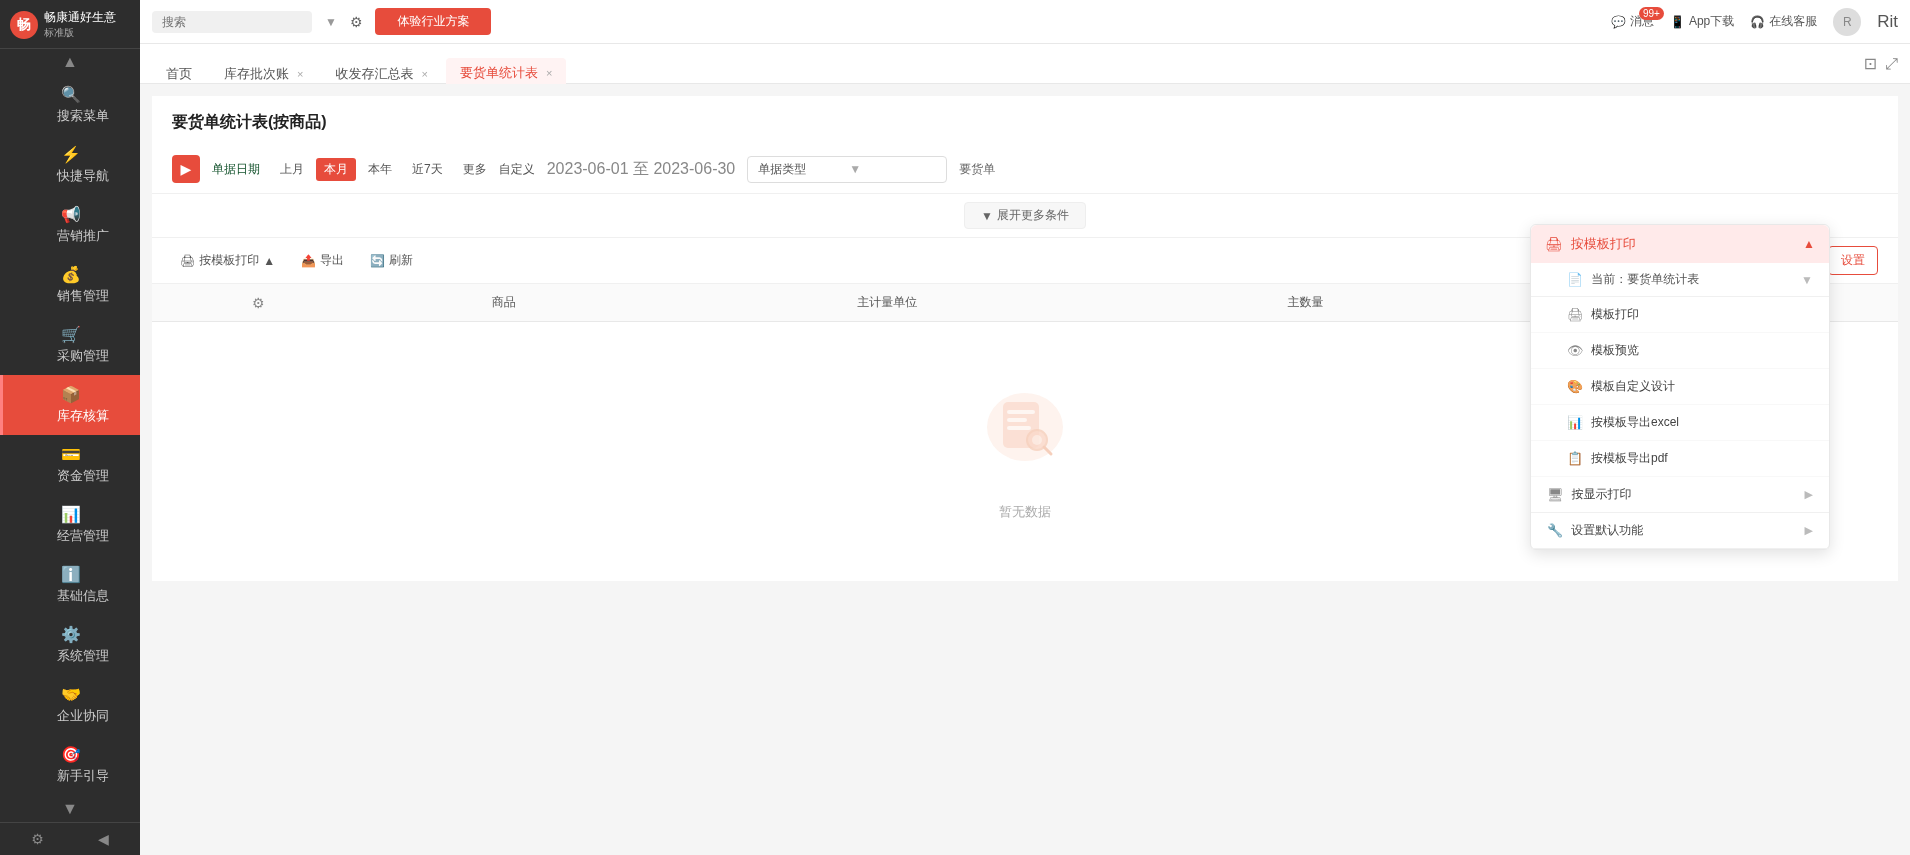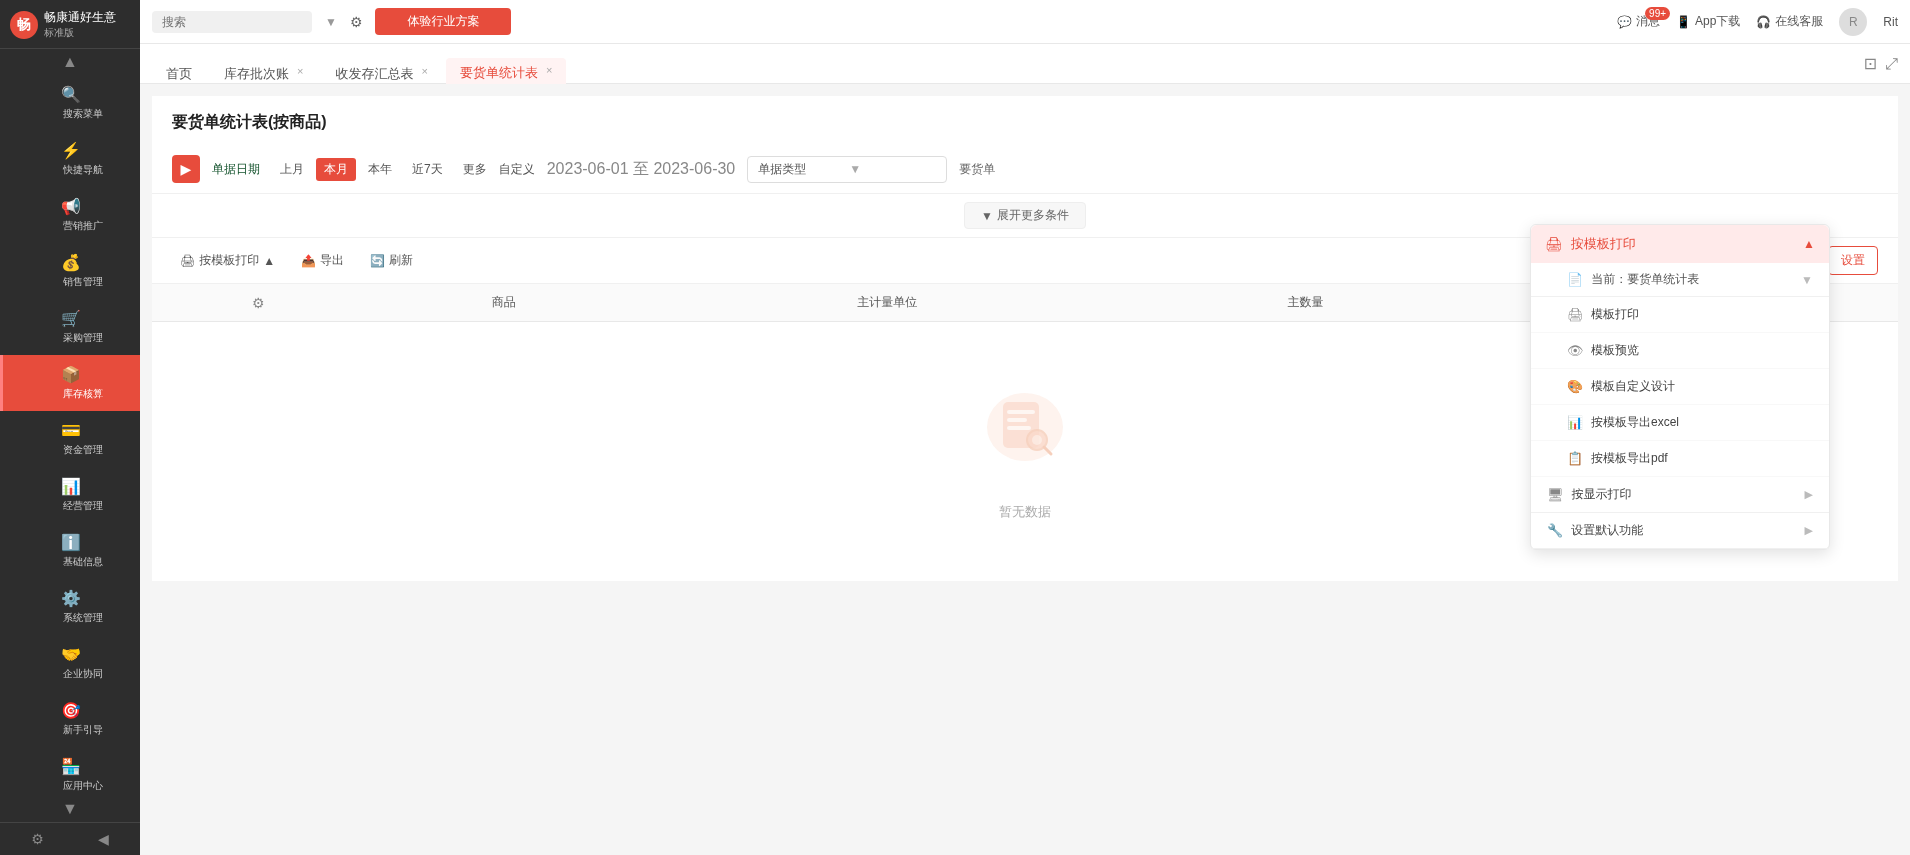--- a/index.html
+++ b/index.html
@@ -10,44 +10,44 @@
     .sidebar-logo { padding: 10px 10px 8px; display: flex; align-items: center; gap: 6px; border-bottom: 1px solid #444; }
     .sidebar-logo-icon { width: 28px; height: 28px; background: #e74c3c; border-radius: 50%; display: flex; align-items: center; justify-content: center; color: white; font-size: 14px; font-weight: bold; flex-shrink: 0; }
     .sidebar-logo-text { font-size: 12px; color: #fff; line-height: 1.3; }
     .sidebar-logo-sub { font-size: 10px; color: #aaa; }
     .sidebar-scroll { flex: 1; overflow-y: auto; overflow-x: hidden; }
     .sidebar-scroll::-webkit-scrollbar { width: 4px; }
     .sidebar-scroll::-webkit-scrollbar-thumb { background: #555; }
     .sidebar-item { display: flex; flex-direction: column; align-items: center; padding: 10px 6px; cursor: pointer; color: #ccc; font-size: 12px; gap: 3px; border-left: 3px solid transparent; }
     .sidebar-item.active { background: #e74c3c; color: #fff; border-left-color: #ff8080; }
     .sidebar-item-icon { font-size: 16px; }
-    .sidebar-item-label { font-size: 10px; text-align: left; margin-left: 23px; }
+    .sidebar-item-label { font-size: 13px; text-align: left; margin-left: 23px; }
     .sidebar-scroll-btn { width: 100%; background: #2d2d2d; border: none; color: #888; padding: 4px; cursor: pointer; font-size: 16px; }
     .sidebar-bottom { border-top: 1px solid #444; display: flex; justify-content: space-around; padding: 8px 4px; }
     .sidebar-bottom-btn { background: none; border: none; color: #888; cursor: pointer; font-size: 14px; }
 
     
     .main { flex: 1; display: flex; flex-direction: column; overflow: hidden; }
 
     
     .topbar { height: 44px; background: #fff; display: flex; align-items: center; padding: 0 12px; gap: 13px; border-bottom: 1px solid #e8e8e8; flex-shrink: 0; }
     .topbar-search { background: #f0f0f0; border: none; border-radius: 4px; padding: 4px 10px; width: 160px; font-size: 12px; color: #999; }
     .topbar-chevron { color: #999; font-size: 12px; cursor: pointer; }
     .topbar-gear { color: #666; font-size: 14px; cursor: pointer; }
-    .topbar-trial-btn { background: #e74c3c; color: #fff; border: none; border-radius: 4px; padding: 5px 32px; font-size: 12px; cursor: pointer; }
+    .topbar-trial-btn { background: #e74c3c; color: #fff; border: none; border-radius: 4px; padding: 5px 22px; font-size: 12px; cursor: pointer; }
     .topbar-spacer { flex: 1; }
     .topbar-right { display: flex; align-items: center; gap: 16px; }
     .topbar-icon-item { display: flex; align-items: center; gap: 4px; color: #555; font-size: 12px; cursor: pointer; position: relative; }
     .topbar-badge { position: absolute; top: -6px; right: -10px; background: #e74c3c; color: #fff; border-radius: 8px; font-size: 10px; padding: 1px 4px; }
     .topbar-avatar { width: 28px; height: 28px; background: #ddd; border-radius: 50%; display: flex; align-items: center; justify-content: center; color: #888; font-size: 12px; }
-    .topbar-username { font-size: 12px; color: #555; }
+    .topbar-username { font-size: 17px; color: #555; }
 
     
     .tabs-bar { height: 40px; background: #fff; display: flex; align-items: center; padding: 0 12px; border-bottom: 1px solid #e8e8e8; flex-shrink: 0; gap: 4px; }
-    .tab-item { display: flex; align-items: flex-start; gap: 4px; padding: 6px 14px; font-size: 13px; color: #555; cursor: pointer; border-radius: 4px 4px 0 0; position: relative; margin-top: 20px; }
+    .tab-item { display: flex; align-items: center; gap: 4px; padding: 6px 14px; font-size: 13px; color: #555; cursor: pointer; border-radius: 4px 4px 0 0; position: relative; margin-top: 20px; }
     .tab-item.active { background: #fff3f3; color: #e74c3c; font-weight: 500; border-bottom: 2px solid #e74c3c; }
     .tab-close { font-size: 11px; color: #aaa; margin-left: 4px; cursor: pointer; }
     .tabs-window-btns { margin-left: auto; display: flex; gap: 8px; }
     .tabs-window-btn { background: none; border: none; font-size: 16px; color: #888; cursor: pointer; }
 
     
     .page-content { flex: 1; overflow: auto; background: #f5f5f5; padding: 0; position: relative; }
     .content-inner { background: #fff; margin: 12px; }
     .page-header { padding: 16px 20px 12px; background: #fff; }
     .page-title { font-size: 16px; font-weight: bold; color: #222; }

